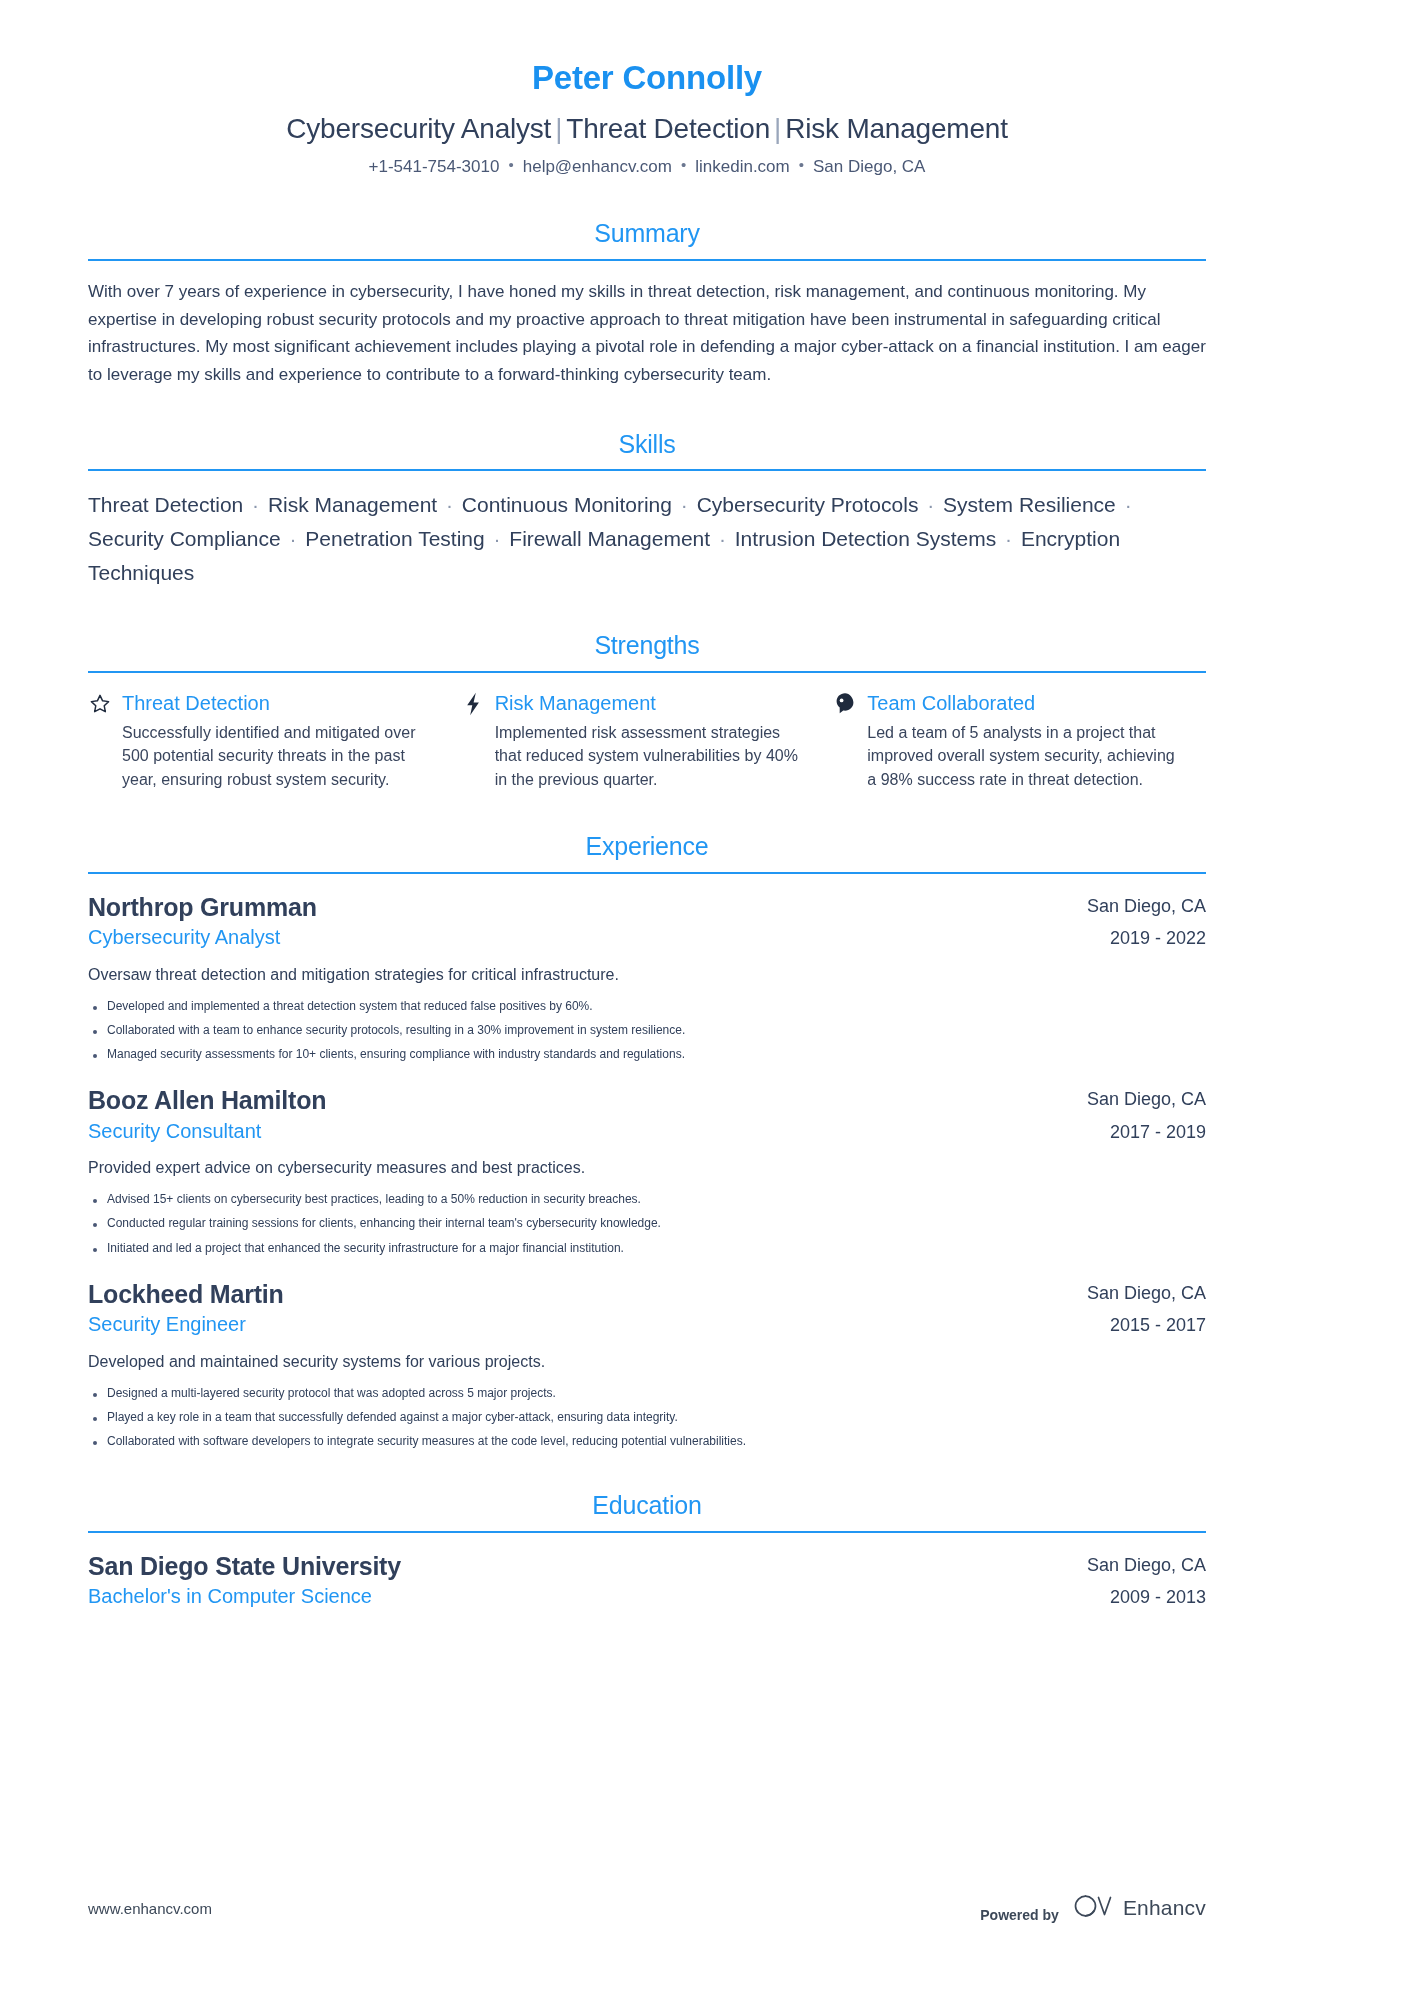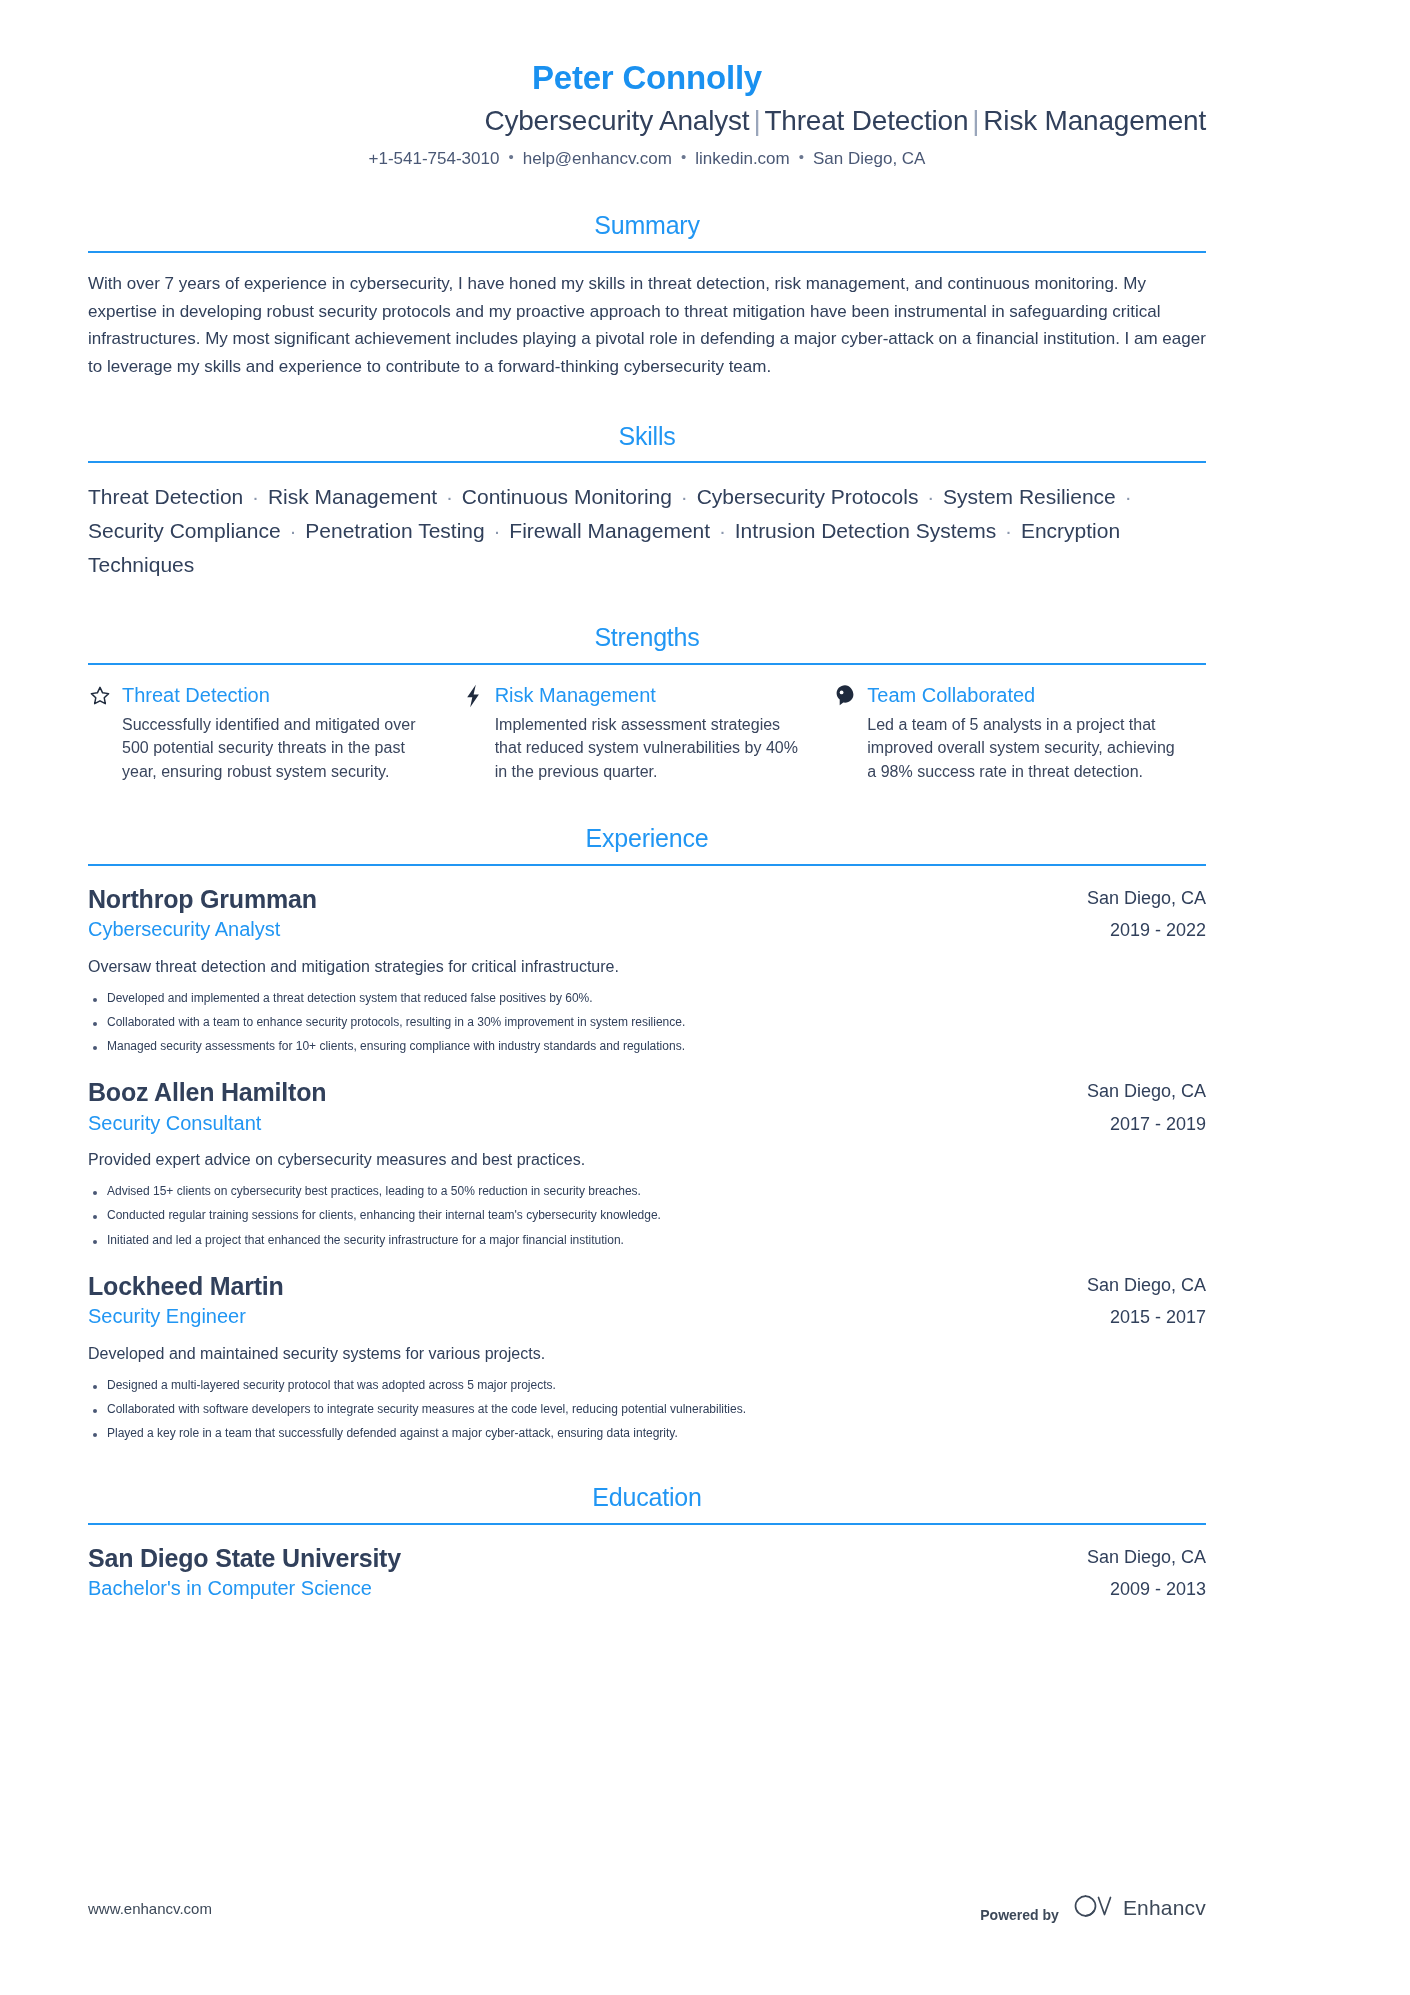--- a/index.html
+++ b/index.html
@@ -32,27 +32,26 @@
 
   .full-name {
     font-size: 33px;
     font-weight: bold;
     color: #1a91f0;
     letter-spacing: -0.2px;
     line-height: 1.2;
   }
 
   .headline {
-    margin-top: 5px;
+    margin-top: 13px;
     font-size: 28px;
     font-weight: 400;
     color: #31405b;
     line-height: 1.25;
     letter-spacing: -0.2px;
-    text-align: right;
   }
 
   .headline .bar {
     color: #9aa6bb;
     font-weight: 300;
     padding: 0 4px;
   }
 
   .contact-line {
     margin-top: 9px;
@@ -368,22 +367,22 @@
               <div class="role-name">Security Engineer</div>
             </div>
             <div class="entry-right">
               <div class="entry-location">San Diego, CA</div>
               <div class="entry-dates">2015 - 2017</div>
             </div>
           </div>
           <div class="entry-summary">Developed and maintained security systems for various projects.</div>
           <ul class="bullet-list">
             <li>Designed a multi-layered security protocol that was adopted across 5 major projects.</li>
+            <li>Played a key role in a team that successfully defended against a major cyber-attack, ensuring data integrity.</li>
             <li>Collaborated with software developers to integrate security measures at the code level, reducing potential vulnerabilities.</li>
-            <li>Played a key role in a team that successfully defended against a major cyber-attack, ensuring data integrity.</li>
           </ul>
         </div>
       </div>
   </div>
 
   <div class="section">
     <div class="section-title">Education</div>
     <div class="section-rule"></div>
     <div id="education-list">
         <div class="entry">

